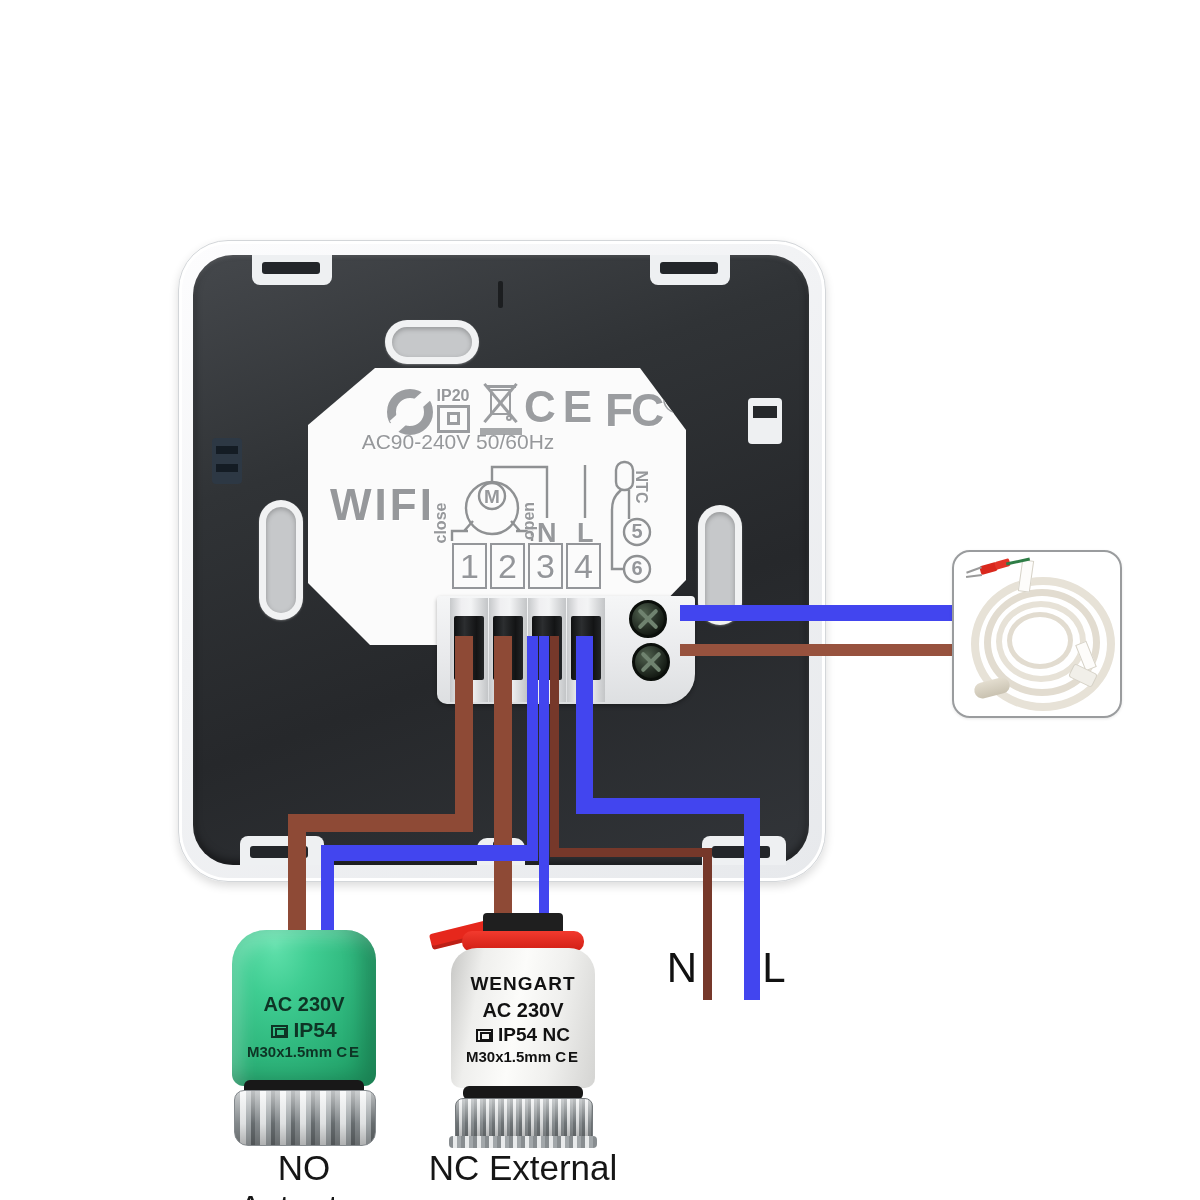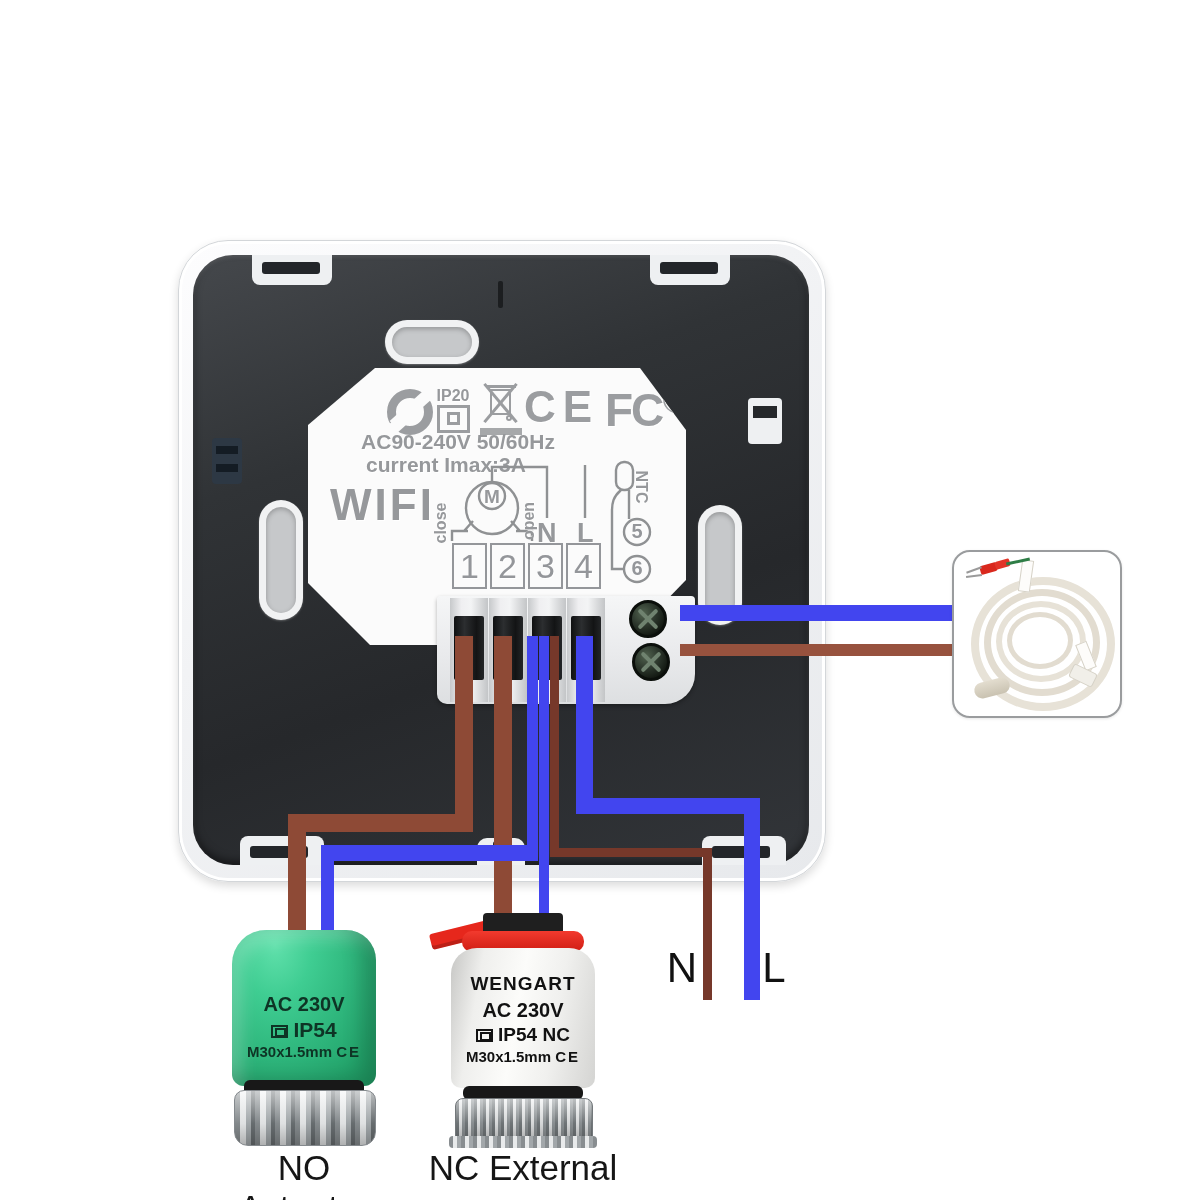--- a/index.html
+++ b/index.html
@@ -41,21 +41,21 @@
   .weee{position:absolute;left:174px;top:14px;width:40px;height:44px;}
   .weee .bin{position:absolute;left:8px;top:7px;width:21px;height:26px;border:2.5px solid #9b9da0;box-sizing:border-box;}
   .weee .lid{position:absolute;left:4px;top:3px;width:30px;height:3px;background:#9b9da0;}
   .weee .wheel{position:absolute;left:24px;top:33px;width:6px;height:6px;border:2px solid #9b9da0;border-radius:50%;box-sizing:border-box;}
   .weee .x1,.weee .x2{position:absolute;left:17px;top:-4px;width:3px;height:50px;background:#9b9da0;}
   .weee .x1{transform:rotate(40deg);} .weee .x2{transform:rotate(-40deg);}
   .weee .bar{position:absolute;left:-2px;top:46px;width:42px;height:7px;background:#a6a8aa;}
   .ce{position:absolute;left:216px;top:14px;font-size:44px;font-weight:600;letter-spacing:7px;color:#9b9da0;text-shadow:1px 1px 0 rgba(255,255,255,.9);}
   .fcc{position:absolute;left:297px;top:12px;font-size:46px;font-weight:800;letter-spacing:-2px;color:#9b9da0;text-shadow:1px 1px 0 rgba(255,255,255,.9);}
   .fcc sup{font-size:30px;font-weight:400;letter-spacing:0;}
-  .rating1{position:absolute;left:0px;top:62px;width:300px;text-align:center;font-size:21px;font-weight:700;}
+  .rating1{position:absolute;left:0px;top:62px;width:300px;text-align:center;font-size:21px;font-weight:400;}
   .rating2{position:absolute;left:0px;top:85px;width:276px;text-align:center;font-size:21px;font-weight:700;}
   .wifi{position:absolute;left:22px;top:112px;font-size:44px;font-weight:600;letter-spacing:3px;}
   .mletter{position:absolute;left:172px;top:118px;width:24px;text-align:center;font-size:19px;font-weight:700;}
   .vtext{position:absolute;width:60px;height:18px;text-align:center;font-size:16px;font-weight:600;}
   .nlbl{position:absolute;font-size:27px;font-weight:700;}
   .ntc-t{position:absolute;left:302px;top:110px;width:62px;text-align:center;font-size:16px;font-weight:700;transform:rotate(90deg);}
   .term{position:absolute;top:175px;width:35px;height:46px;border:2.5px solid #94969a;box-sizing:border-box;
         text-align:center;font-size:34px;line-height:42px;color:#94969a;text-shadow:1px 1px 0 rgba(255,255,255,.9);}
   .tnum{position:absolute;width:28px;text-align:center;font-size:20px;font-weight:700;color:#94969a;}
 
@@ -169,21 +169,20 @@
       <span class="lid"></span>
         <span class="bin"></span>
       <span class="wheel"></span>
         <span class="x1"></span>
       <span class="x2"></span>
         <span class="bar"></span>
     </div>
     <div class="ce">CE</div>
     <div class="fcc"><span>FC</span><sup>Ⓒ</sup></div>
     <div class="rating1 eng">AC90-240V 50/60Hz</div>
-    <div class="rating2 eng">current Imax:3A</div>
     <div class="wifi eng">WIFI</div>
 
     <svg width="378" height="277" viewBox="0 0 378 277" style="position:absolute;left:0;top:0;">
       <g fill="none" stroke="#8f9193" stroke-width="2.4">
         <circle cx="184" cy="140" r="26"></circle>
         <circle cx="184" cy="128" r="13"></circle>
         <path d="M184 114 V99 H239 V150"></path>
         <path d="M277 97 V150"></path>
         <path d="M165 153 L156 163 H144 V173 M144 163 H160"></path>
         <path d="M203 153 L212 163 H224 V173 M208 163 H224"></path>

